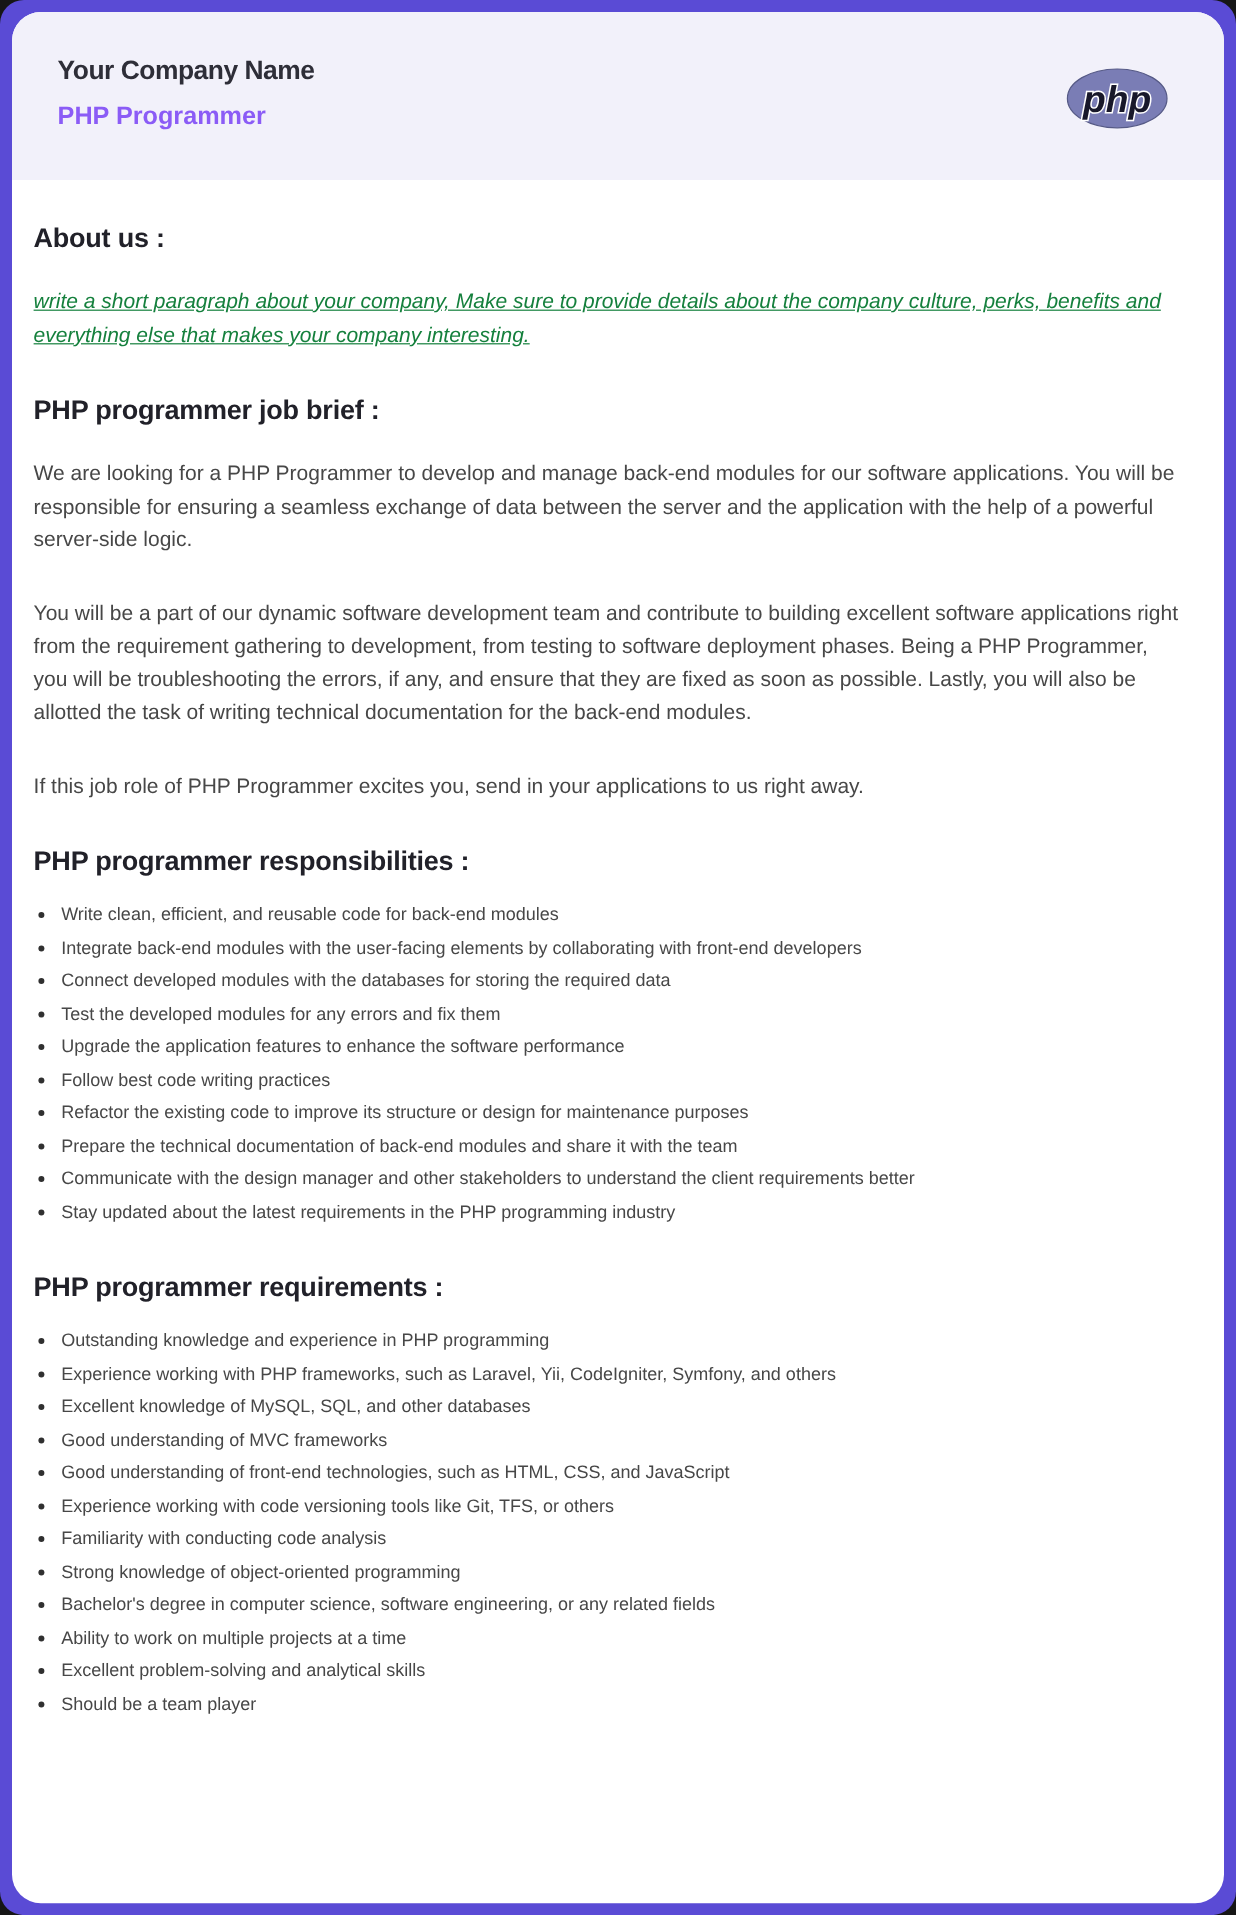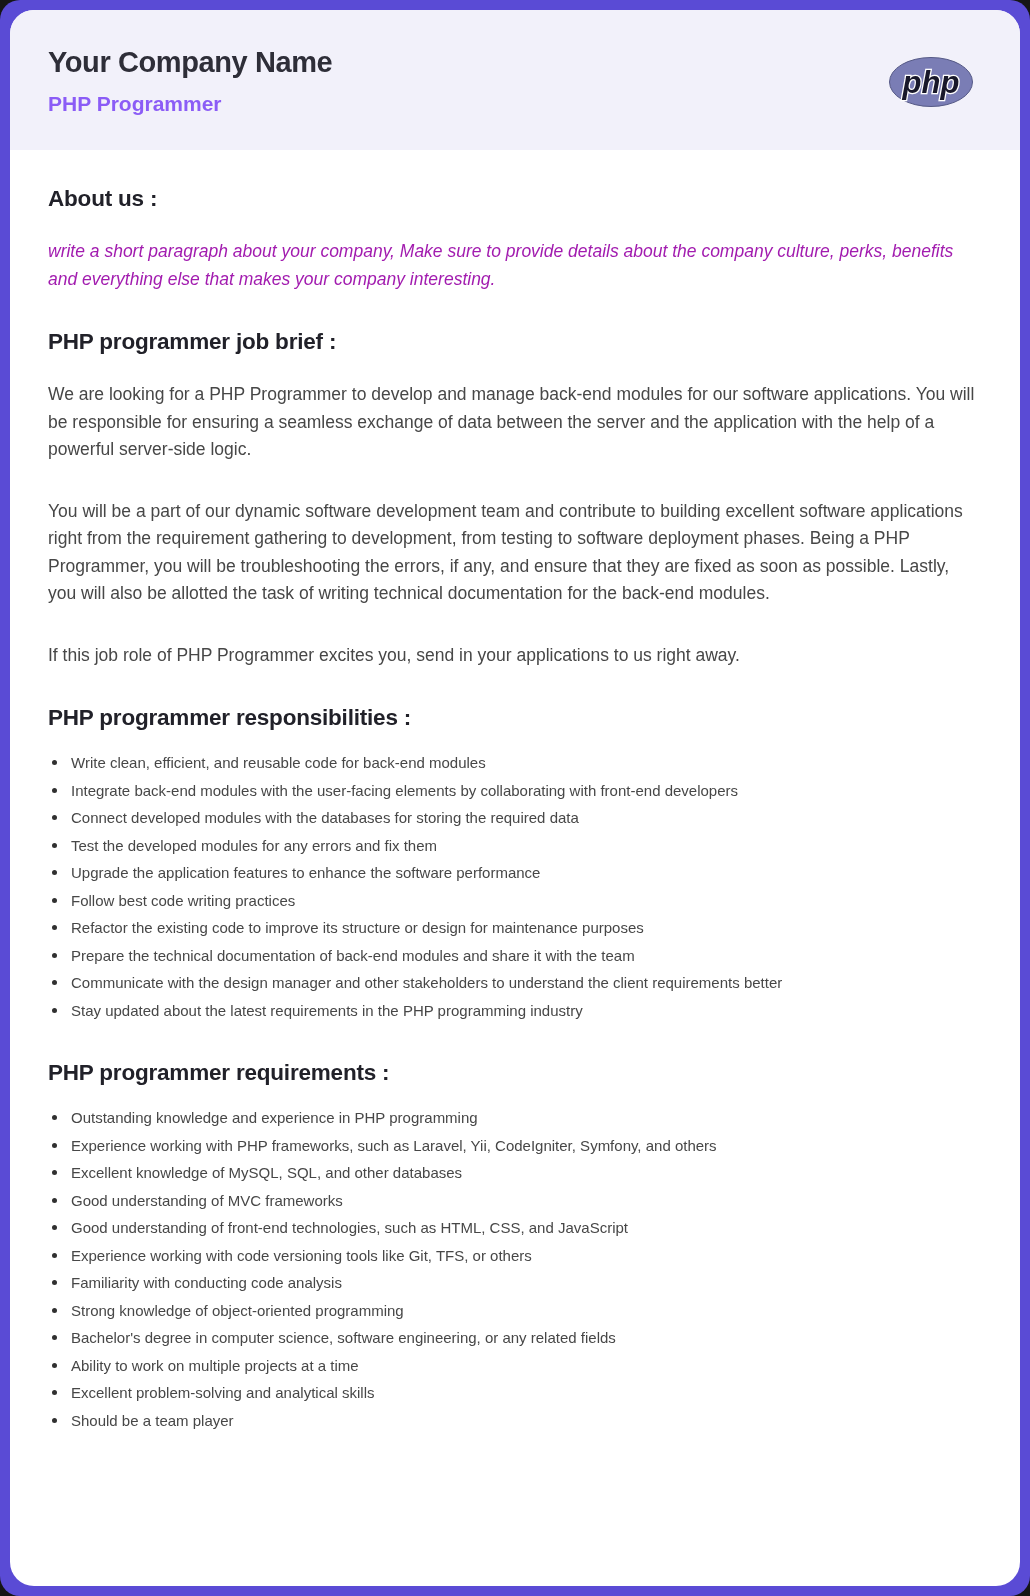--- a/index.html
+++ b/index.html
@@ -29,52 +29,53 @@
     background: #f2f1fa;
     height: 140px;
     box-sizing: border-box;
     padding: 32px 46px 0 38px;
     display: flex;
     justify-content: space-between;
     align-items: flex-start;
   }
   .company-name {
     margin: 4px 0 0 0;
-    font-size: 29px;
+    font-size: 22px;
     font-weight: 700;
     color: #2e2e38;
     letter-spacing: -0.4px;
   }
   .job-title {
     margin-top: 13px;
     font-size: 21px;
     font-weight: 700;
     color: #8b5cf6;
   }
   .logo-wrap { margin-top: 14px; }
   .doc-body {
-    padding: 0 38px 40px 38px;
+    padding: 0 38px 40px 18px;
     color: #474747;
   }
   h2 {
     font-size: 22.5px;
     font-weight: 700;
     color: #212129;
     margin: 36px 0 18px 0;
     letter-spacing: -0.2px;
   }
   p {
     font-size: 17.5px;
     line-height: 27.5px;
     margin: 26px 0 34px 0;
     max-width: 960px;
   }
   p.placeholder {
     font-style: italic;
-    color: #a21caf;
+    color: #15803d;
+    text-decoration: underline;
   }
   ul {
     list-style: none;
     margin: 18px 0 0 0;
     padding: 0;
     font-size: 15px;
     line-height: 27.5px;
     max-width: 960px;
   }
   li {

